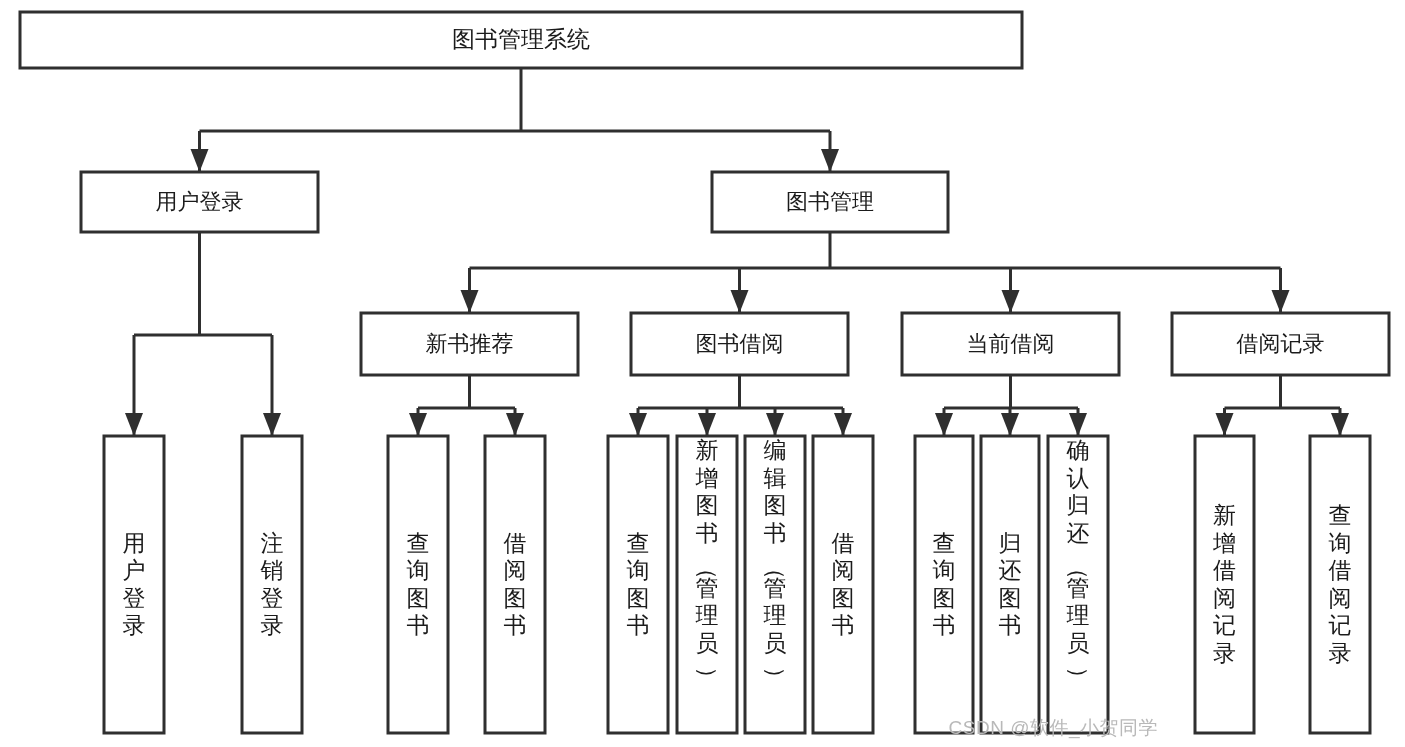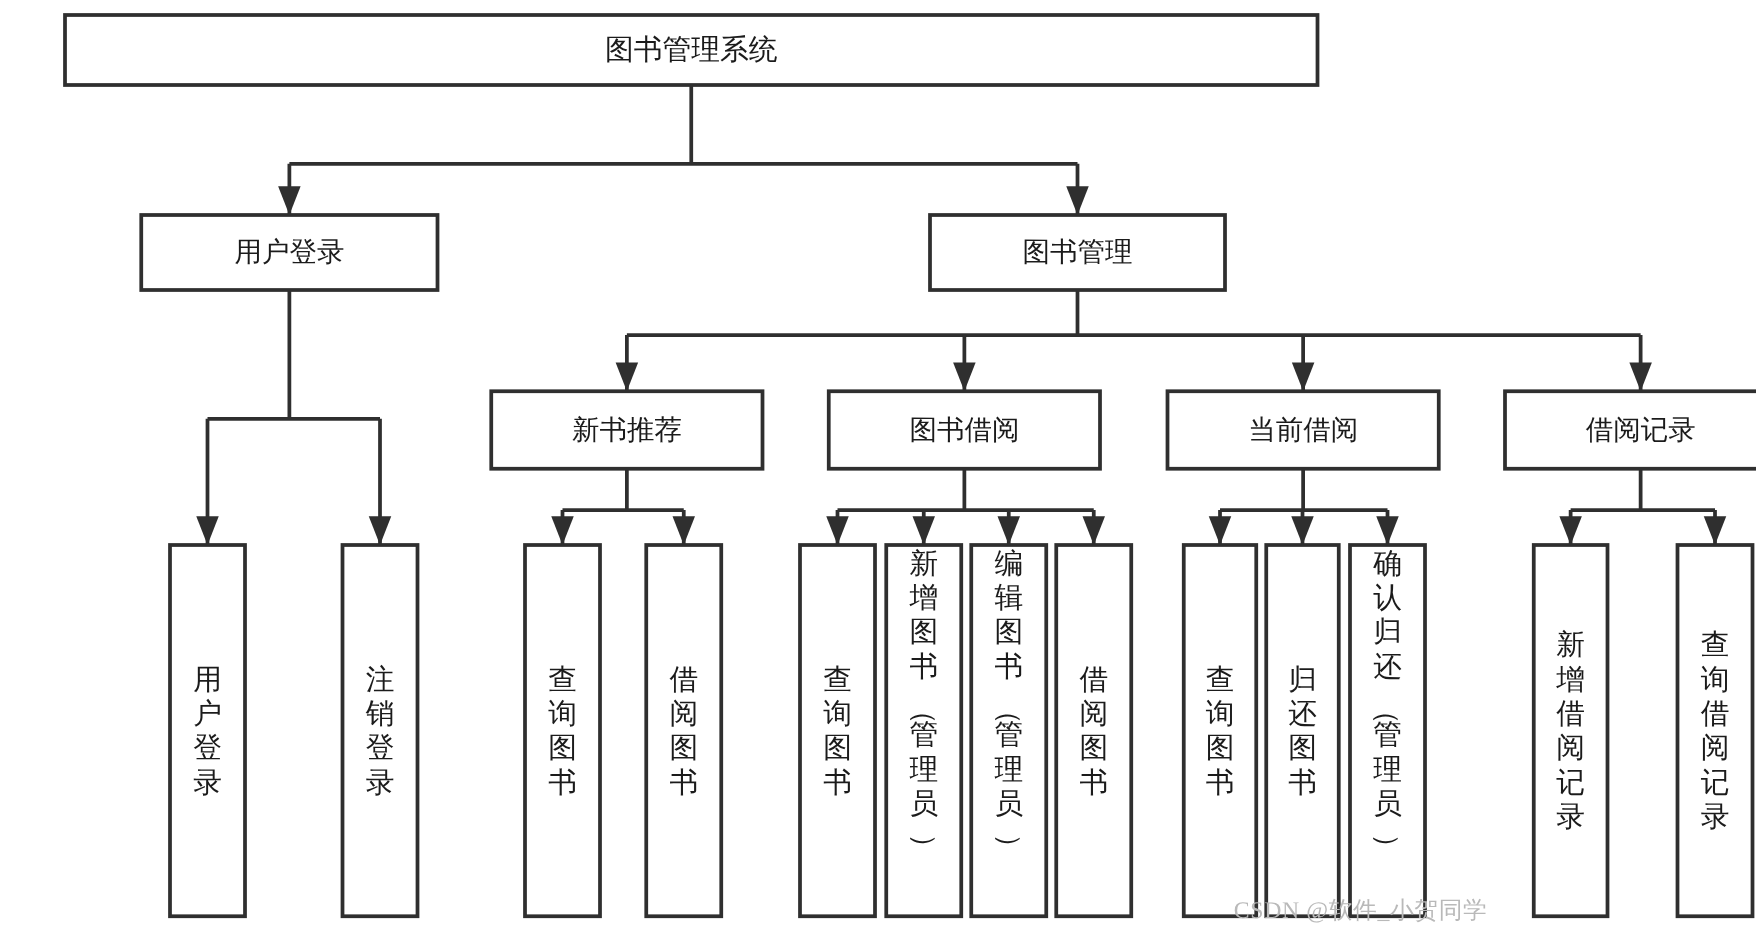--- a/index.html
+++ b/index.html
@@ -9,25 +9,24 @@
   }
   body {
     width: 1405px;
     height: 747px;
     font-family: "Liberation Sans", "DejaVu Sans", sans-serif;
     overflow: hidden;
     position: relative;
   }
   #diagram-root {
     position: absolute;
-    left: 16px;
+    left: 0;
     top: 0;
     width: 1168px;
     height: 747px;
-    padding-left: 16px;
   }
   svg.tree {
     display: block;
     width: 1405px;
     height: 747px;
   }
   .node-box {
     fill: #ffffff;
     stroke: #2f2f2f;
     stroke-width: 3;
@@ -53,21 +52,21 @@
     fill: none;
   }
   .arrow-head {
     fill: #2f2f2f;
     stroke: none;
   }
   .watermark {
     position: absolute;
     right: 10px;
     bottom: 6px;
-    font-family: Liberation Serif, serif;
+    font-family: Liberation Sans, sans-serif;
     font-size: 19px;
     color: #b9b9b9;
     white-space: nowrap;
     letter-spacing: 0.5px;
     user-select: none;
     margin-top: 44px;
   }
 </style>
 </head>
 <body>

